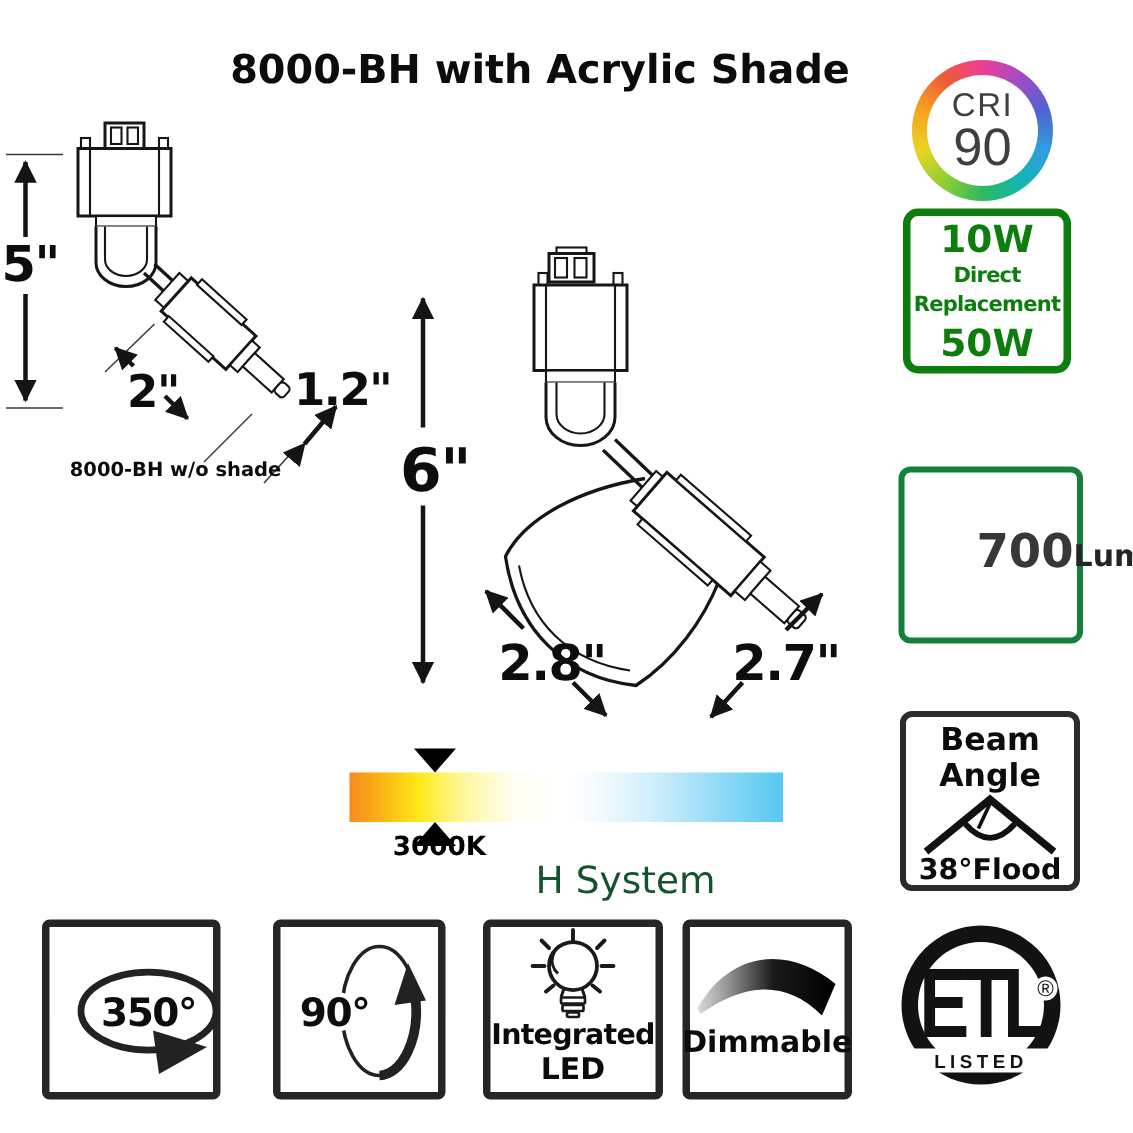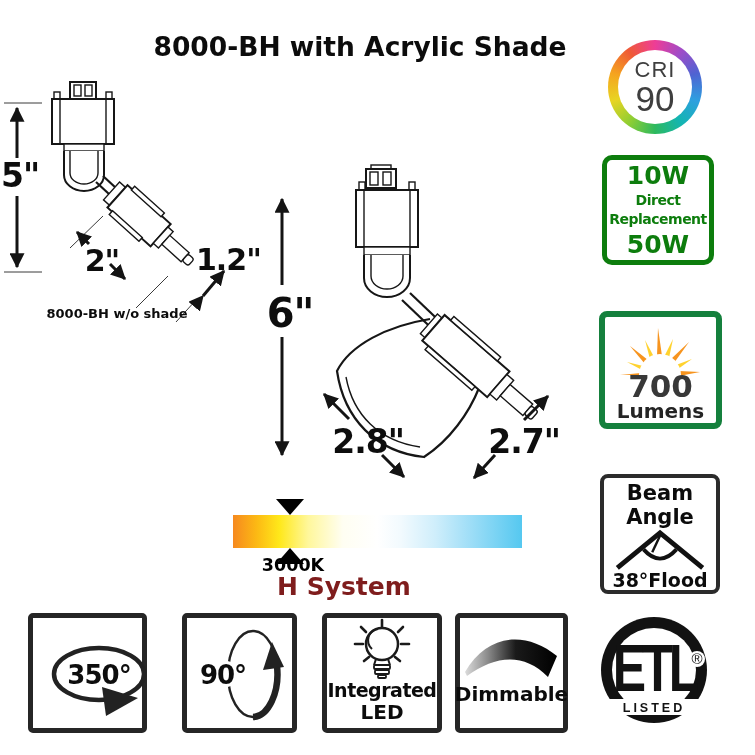--- a/index.html
+++ b/index.html
@@ -28,43 +28,43 @@
   .shape{fill:#fff;stroke:#161616;stroke-width:2;}
   .thin{stroke-width:1.4;stroke:#161616;fill:none;}
   .shapethin{fill:#fff;stroke:#161616;stroke-width:1.4;}
   .ln2{stroke:#161616;stroke-width:2.2;fill:none;}
   .dim{stroke:#141414;stroke-width:3;}
   .xln{stroke:#3a3a3a;stroke-width:1;}
   .dimtxt{font-family:"DejaVu Sans",sans-serif;font-weight:700;fill:#0d0d0d;letter-spacing:-1px;}
   .halo{paint-order:stroke;stroke:#fff;stroke-width:6px;}
 
   
-  #green{left:602px;top:155px;width:112px;height:110px;box-sizing:border-box;border:5px solid #0d7d0d;
+  #green{left:602px;top:139px;width:112px;height:110px;box-sizing:border-box;border:5px solid #0d7d0d;
          border-radius:10px;background:#fff;display:flex;flex-direction:column;align-items:center;
          justify-content:space-between;padding:3px 0;color:#0d7d0d;font-weight:800;}
   .gb-big{font-size:25px;line-height:1;}
   .gb-small{font-size:14px;line-height:1.05;letter-spacing:-0.5px;}
-  #lumens{left:599px;top:311px;width:123px;height:118px;box-sizing:border-box;border:6px solid #15803d;
-          border-radius:8px;background:#fff;display:flex;flex-direction:column;align-items:center;}
+  #lumens{left:599px;top:311px;width:123px;height:118px;box-sizing:border-box;border:4px solid #15803d;
+          border-radius:8px;background:#fff;display:flex;flex-direction:row;align-items:center;padding-left:48px;}
   .lu-val{font-size:31px;font-weight:800;color:#383838;line-height:0.95;margin-top:-3px;}
   .lu-unit{font-size:20px;font-weight:800;color:#242424;line-height:1.05;}
   #beam{left:600px;top:474px;width:120px;height:120px;box-sizing:border-box;border:4px solid #2b2b2b;
         border-radius:8px;background:#fff;display:flex;flex-direction:column;align-items:center;padding-top:3px;}
   .bm-w{font-size:21px;font-weight:800;line-height:1.15;color:#0c0c0c;}
   .bm-spec{font-size:19px;font-weight:800;color:#0c0c0c;line-height:1;margin-top:1px;}
 
   
   #bar{left:233px;top:515px;width:289px;height:33px;
        background:linear-gradient(90deg,#f6891f 0%,#fcb814 8%,#ffe81a 16%,#fff79b 26%,#fffef2 38%,#ffffff 50%,#f2fafe 58%,#cfeefb 70%,#9fdef7 82%,#55c8f0 100%);}
   #tri-top{left:276px;top:499px;width:0;height:0;border-left:14px solid transparent;
            border-right:14px solid transparent;border-top:16px solid #000;}
   #tri-bot{left:276px;top:548px;width:0;height:0;border-left:14px solid transparent;
            border-right:14px solid transparent;border-bottom:16px solid #000;}
   #cct{left:253px;top:518px;width:80px;text-align:center;font-size:17.5px;font-weight:800;color:#000;margin-top:37px;}
-  #hsys{left:277px;top:572px;width:200px;text-align:left;font-size:25px;font-weight:700;color:#7f1d1d;}
+  #hsys{left:277px;top:572px;width:200px;text-align:right;font-size:25px;font-weight:400;color:#14532d;}
 
   
   .fbox{top:613px;height:120px;box-sizing:border-box;border:5px solid #262626;border-radius:5px;
         background:#fff;display:flex;flex-direction:column;align-items:center;justify-content:center;}
   #b1{left:28px;width:119px;padding-left:24px;}
   #b2{left:182px;width:115px;}
   #b3{left:322px;width:120px;justify-content:flex-start;}
   #b4{left:455px;width:113px;justify-content:flex-start;}
   .led-t1{font-size:19px;font-weight:800;letter-spacing:-0.5px;line-height:1.1;color:#0c0c0c;}
   .led-t2{font-size:20px;font-weight:800;line-height:1.1;color:#0c0c0c;}

